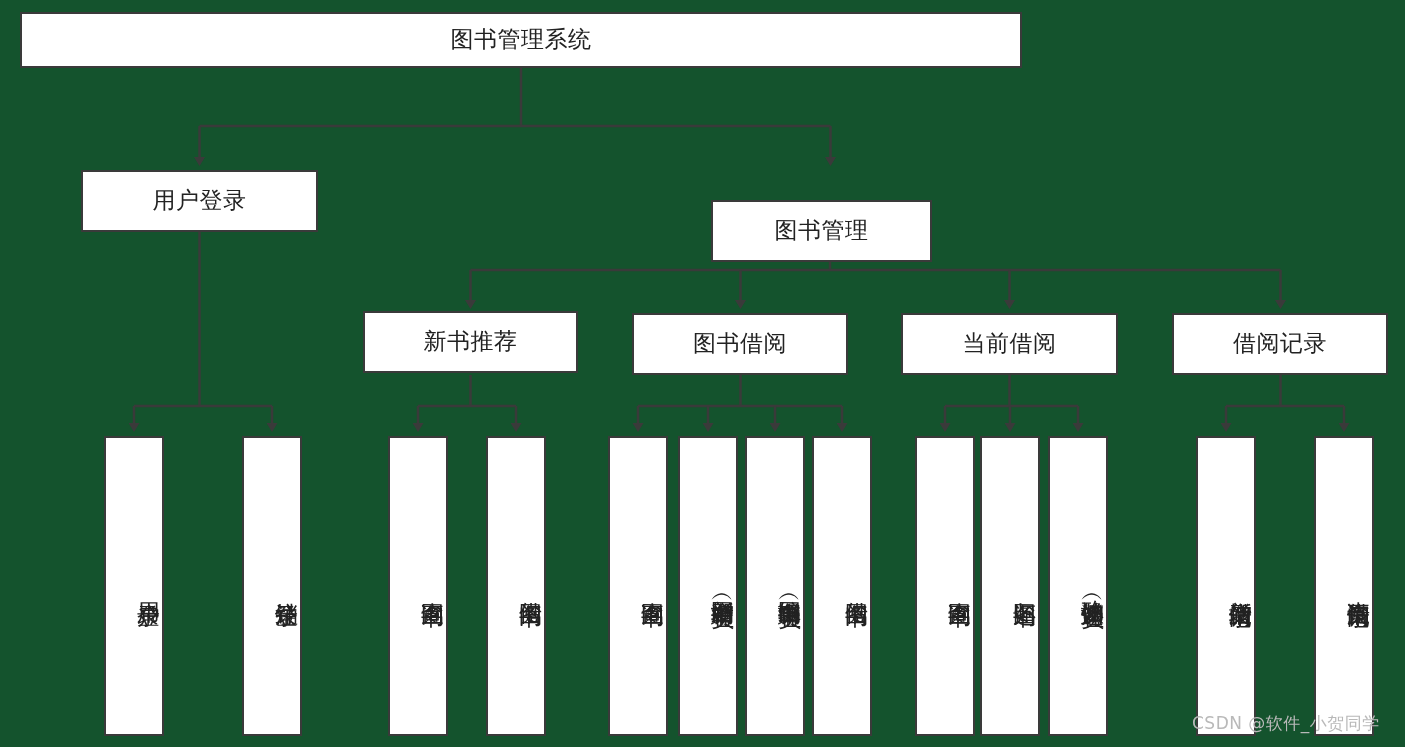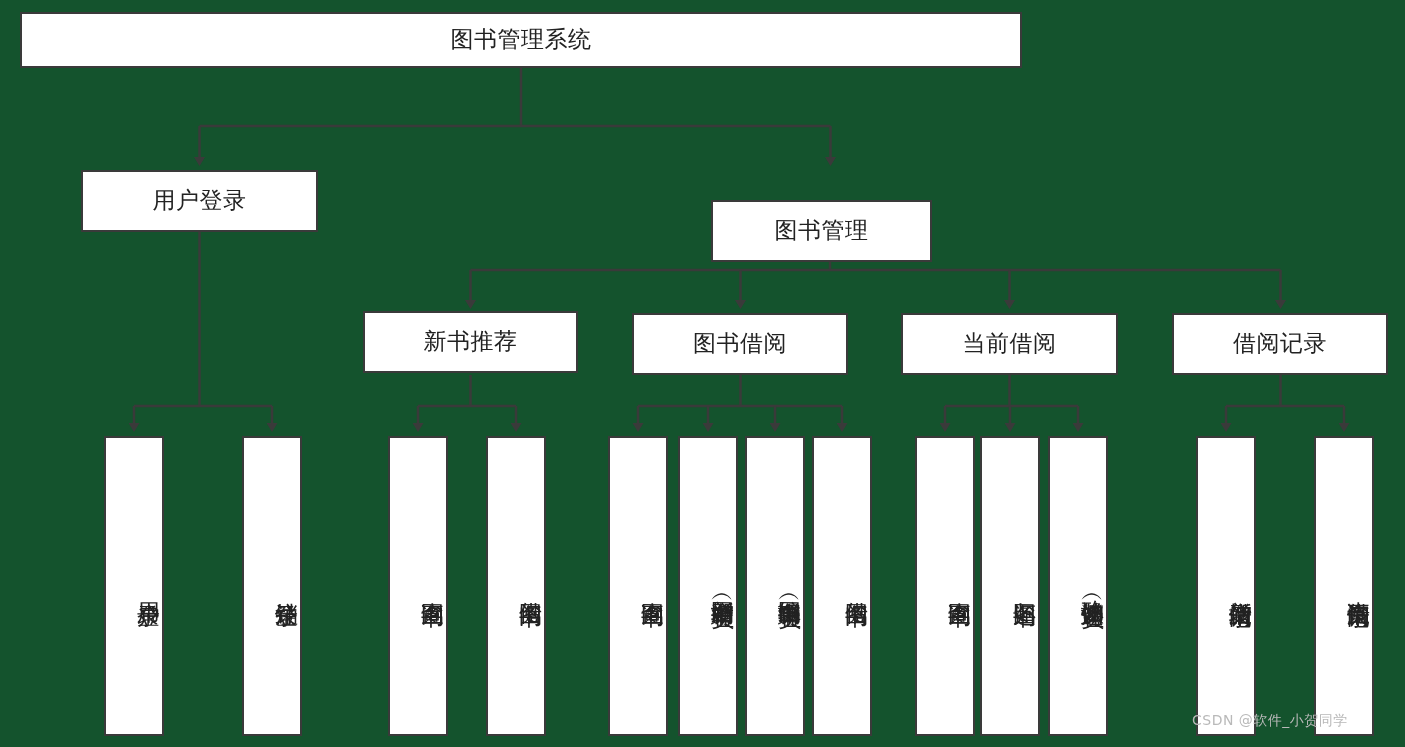--- a/index.html
+++ b/index.html
@@ -53,21 +53,21 @@
   .node.vert .vtext {
     writing-mode: vertical-rl;
     text-orientation: upright;
     white-space: normal;
     text-align: center;
     max-height: 100%;
   }
   .watermark {
     position: absolute;
     color: #b9b9b9;
-    font-size: 14px;
+    font-size: 17px;
     letter-spacing: 0.5px;
     white-space: nowrap;
   }
 </style>
 </head>
 <body>
 
 <div id="canvas">
 
   <svg id="wires" viewBox="0 0 1405 747" xmlns="http://www.w3.org/2000/svg">

